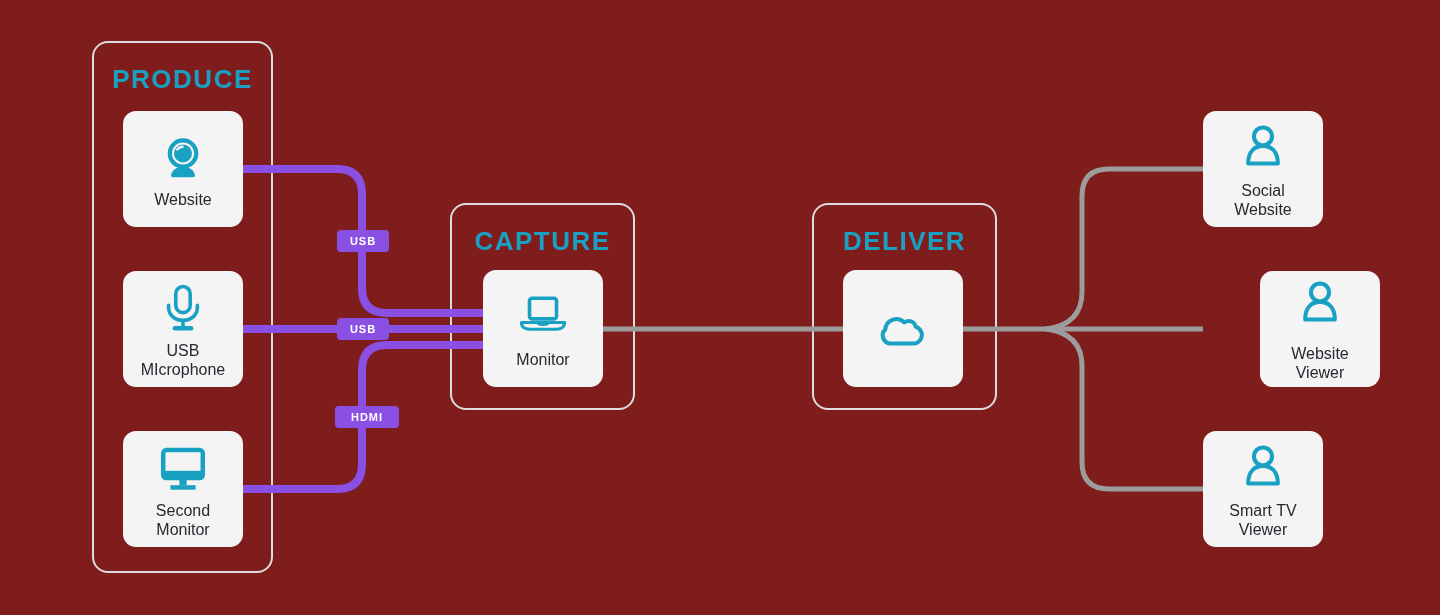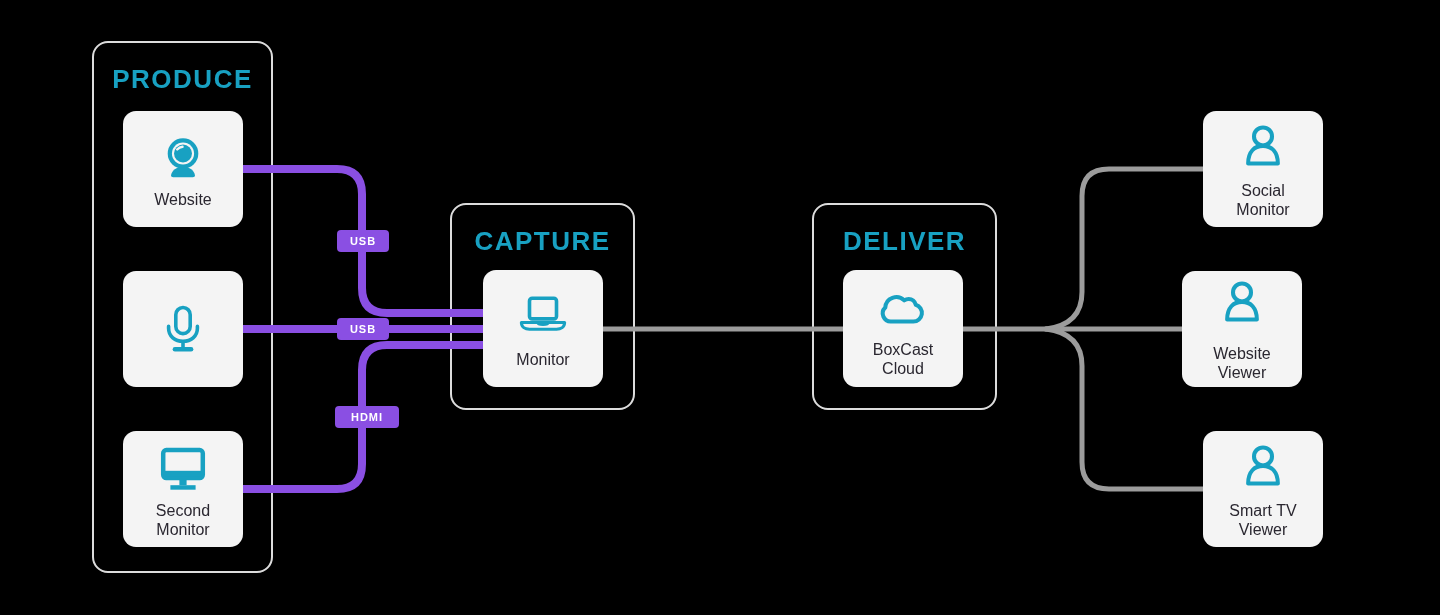--- a/index.html
+++ b/index.html
@@ -1,17 +1,17 @@
 <!DOCTYPE html>
 <html><head>
 <meta charset="utf-8">
 <style>
   html,body{margin:0;padding:0;background:#ffffff;}
   .canvas{
-    position:relative;width:1440px;height:615px;background:#000000;overflow:hidden;
+    position:relative;width:1440px;height:615px;background:#7f1d1d;overflow:hidden;
     font-family:"Liberation Sans", sans-serif;
   }
   
   .panel{position:absolute;border:2px solid #dcdcdc;border-radius:16px;background:transparent;box-sizing:border-box;}
   .panel-produce{left:92px;top:41px;width:181px;height:532px;}
   .panel-capture{left:450px;top:203px;width:185px;height:207px;}
   .panel-deliver{left:812px;top:203px;width:185px;height:207px;}
   .panel-title{
     position:absolute;top:21px;left:0;width:100%;text-align:center;
     font-size:26px;font-weight:700;letter-spacing:1.5px;color:#18a1c2;
@@ -82,20 +82,21 @@
 
   <div class="card" style="left:123px;top:271px;">
     <span class="icon">
       <svg width="54" height="54" viewBox="0 0 60 60" fill="none" stroke="#18a1c2" stroke-width="4" stroke-linecap="round">
         <rect x="22" y="5" width="16" height="29" rx="8"></rect>
         <path d="M14 26 v2 c0 9 7.2 14.5 16 14.5 S46 37 46 28 v-2"></path>
         <path d="M30 43 V49"></path>
         <path d="M21 51.5 H39" stroke-width="5"></path>
       </svg>
     </span>
+    <span class="label">USB MIcrophone</span>
   </div>
 
   <div class="card" style="left:123px;top:431px;">
     <span class="icon">
       <svg width="54" height="54" viewBox="0 0 60 60">
         <rect x="8" y="9" width="44" height="31" rx="3.5" fill="none" stroke="#18a1c2" stroke-width="5"></rect>
         <rect x="10" y="32" width="40" height="6" fill="#18a1c2"></rect>
         <rect x="26" y="40" width="8" height="8" fill="#18a1c2"></rect>
         <path d="M16 48 h28 v5 h-28 z" fill="#18a1c2"></path>
       </svg>
@@ -117,34 +118,33 @@
     </span>
     <span class="label">Monitor</span>
   </div>
 
   <div class="card" style="left:843px;top:270px;height:117px;">
     <span class="icon">
       <svg width="58" height="54" viewBox="0 0 60 60" fill="none" stroke="#18a1c2" stroke-width="4.5" stroke-linejoin="round" stroke-linecap="round">
         <path d="M17 45 H41.5 A9.5 9.5 0 0 0 44.2 26.4 A8.3 8.3 0 0 0 36.3 20 c-1.8 0-3.5 0.6-4.9 1.6 A12.3 12.3 0 0 0 10.3 29.5 A9 9 0 0 0 17 45 Z"></path>
       </svg>
     </span>
-    <span class="label">BoxCast Cloud</span>
   </div>
 
   <div class="card" style="left:1203px;top:111px;">
     <span class="icon">
       <svg width="54" height="54" viewBox="0 0 60 60" fill="none" stroke="#18a1c2" stroke-width="4.5" stroke-linejoin="round">
         <path d="M13.5 46 C13.5 33 20.5 26.5 30 26.5 S46.5 33 46.5 46 Z"></path>
         <circle cx="30" cy="16" r="10"></circle>
       </svg>
     </span>
-    <span class="label">Social Monitor</span>
+    <span class="label">Social Website</span>
   </div>
 
-  <div class="card" style="left:1182px;top:271px;gap:12px;">
+  <div class="card" style="left:1260px;top:271px;gap:12px;">
     <span class="icon">
       <svg width="54" height="54" viewBox="0 0 60 60" fill="none" stroke="#18a1c2" stroke-width="4.5" stroke-linejoin="round">
         <path d="M13.5 46 C13.5 33 20.5 26.5 30 26.5 S46.5 33 46.5 46 Z"></path>
         <circle cx="30" cy="16" r="10"></circle>
       </svg>
     </span>
     <span class="label">Website Viewer</span>
   </div>
 
   <div class="card" style="left:1203px;top:431px;">

